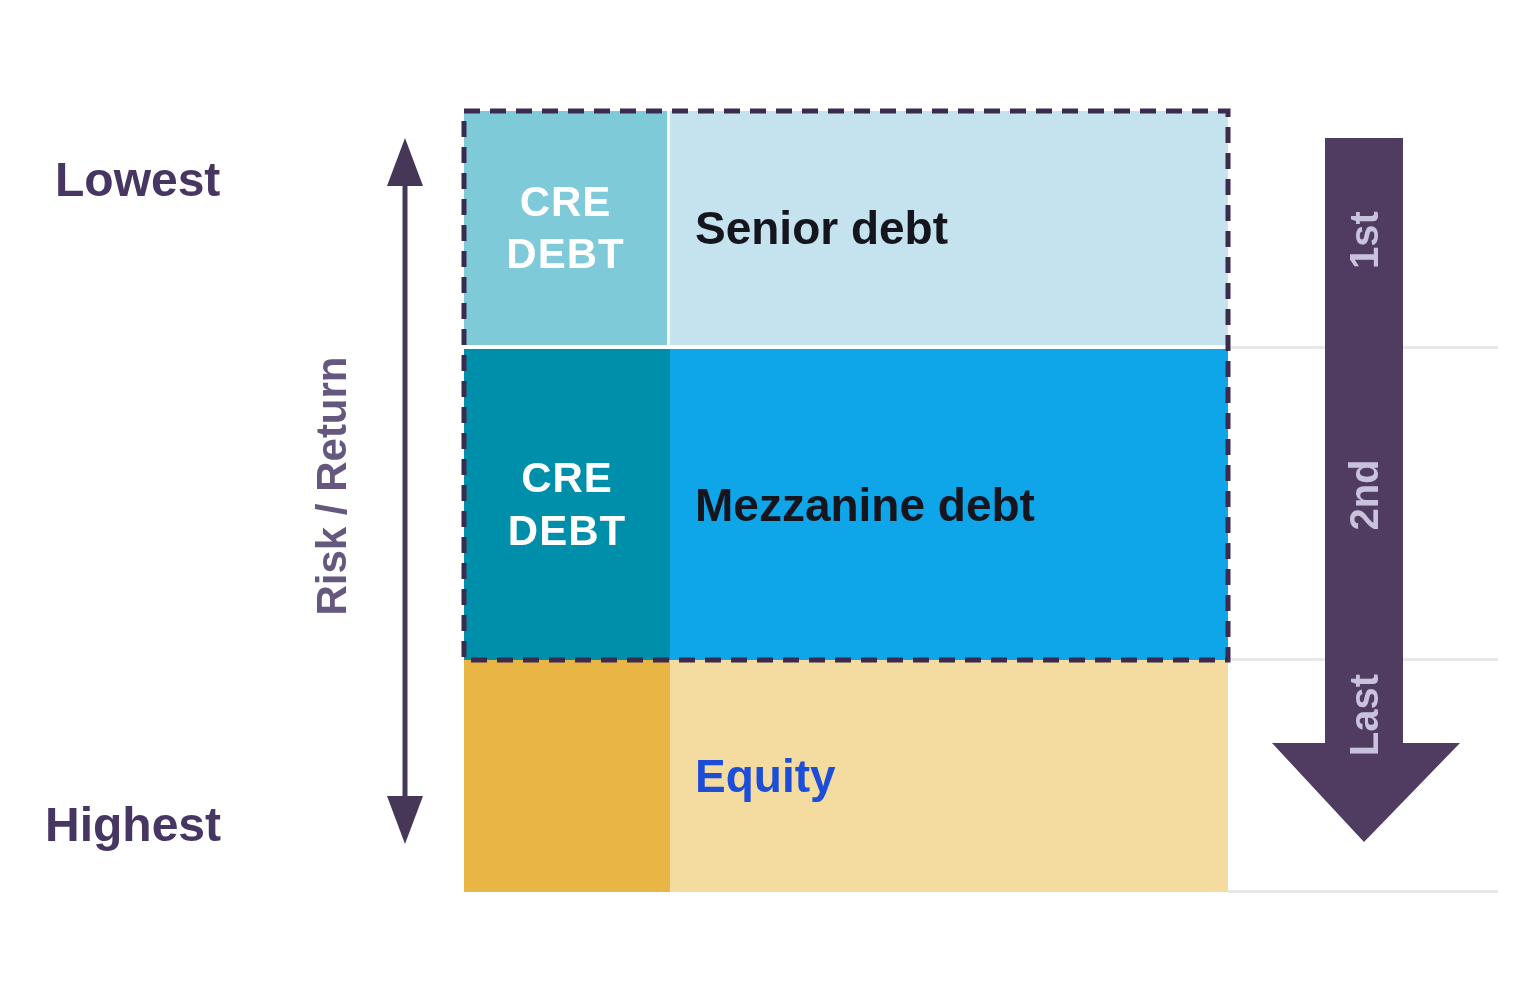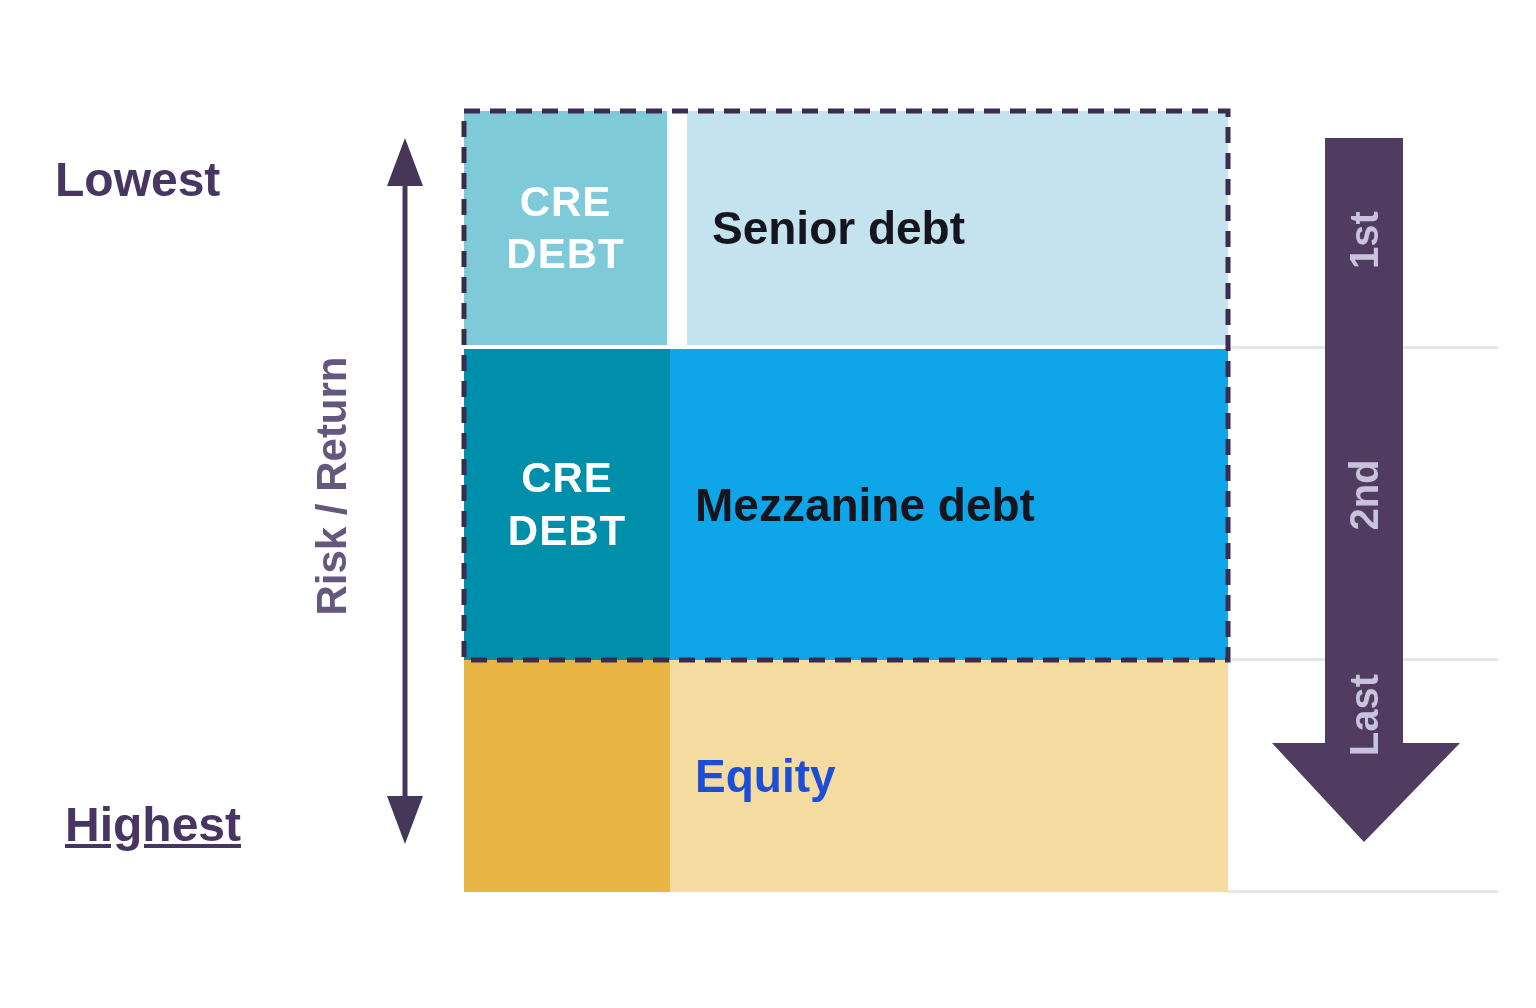--- a/index.html
+++ b/index.html
@@ -7,21 +7,21 @@
     position:relative;width:1536px;height:1008px;overflow:hidden;
     background:#ffffff;
     font-family:"Liberation Sans", sans-serif;
     padding-left:20px;
   }
   .axis-label{
     position:absolute;font-size:48px;font-weight:700;color:#473661;
     white-space:nowrap;
   }
   .label-lowest{left:55px;top:152px;}
-  .label-highest{left:65px;top:797px;text-decoration:underline;}
+  .label-highest{left:45px;top:797px;}
   .risk-return{
     position:absolute;left:172px;top:462px;width:320px;height:48px;
     text-align:center;font-size:42px;font-weight:700;color:#65577e;
     transform:rotate(-90deg);white-space:nowrap;line-height:48px;
   }
   .v-arrow{position:absolute;left:383px;top:134px;}
   .stack{position:absolute;left:464px;top:111px;width:764px;}
   .row{display:flex;width:764px;}
   .row-1{height:234px;border-bottom:4px solid #ffffff;box-sizing:content-box;}
   .row-2{height:311px;}
@@ -70,21 +70,21 @@
   <div class="grid-line gl-1" style="background-color: rgb(232, 232, 232);"></div>
   <div class="grid-line gl-2" style="background-color: rgb(232, 232, 232);"></div>
   <div class="grid-line gl-3" style="background-color: rgb(232, 232, 232);"></div>
 
   <div class="stack">
 
     <div class="row row-1">
       <div class="cell-tag" style="background-color: rgb(127, 202, 216);">
         <div class="tag-text">CRE DEBT</div>
       </div>
-      <div class="cell-body" style="background-color: rgb(196, 227, 238); margin-left: 17px;">
+      <div class="cell-body" style="background-color: rgb(196, 227, 238);">
         <span style="color: rgb(21, 21, 29);">Senior debt</span>
       </div>
     </div>
 
     <div class="row row-2">
       <div class="cell-tag" style="background-color: rgb(0, 143, 171);">
         <div class="tag-text">CRE DEBT</div>
       </div>
       <div class="cell-body" style="background-color: #0ea5e9;">
         <span style="color: rgb(21, 21, 29);">Mezzanine debt</span>

